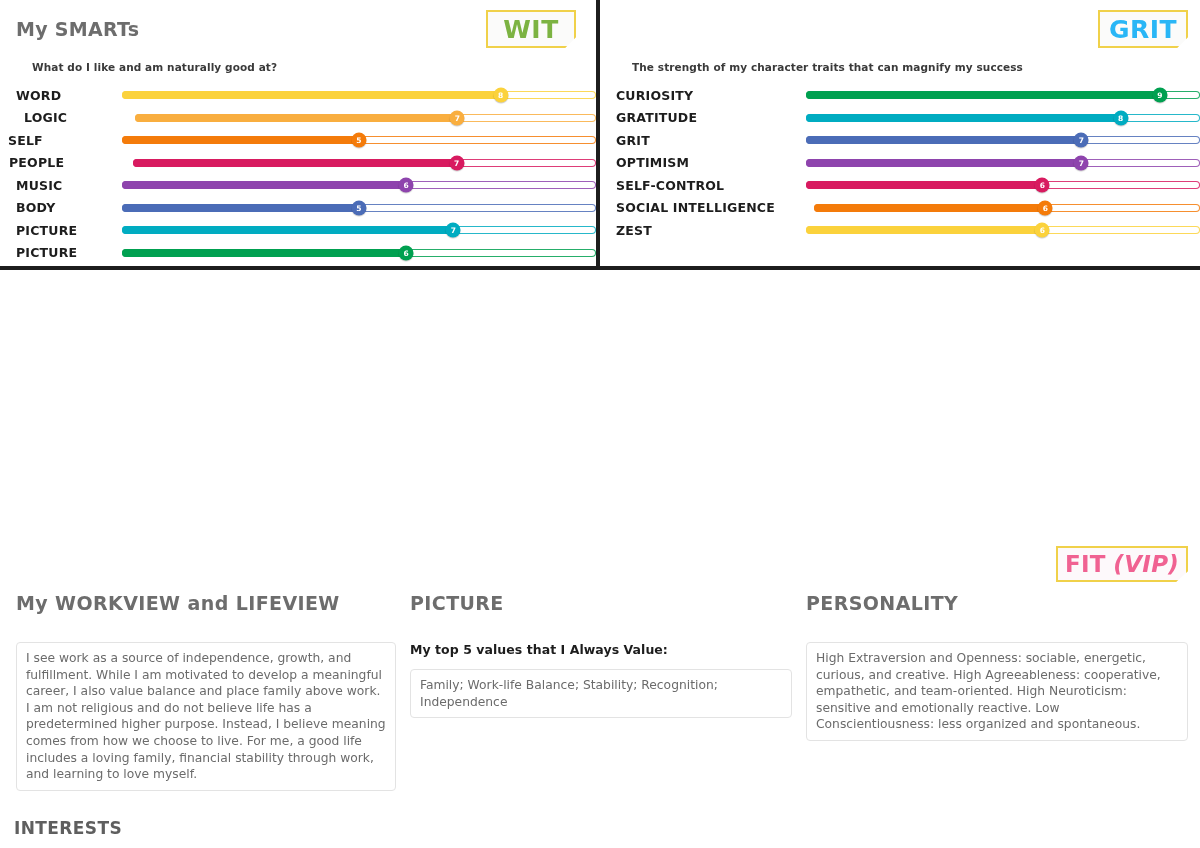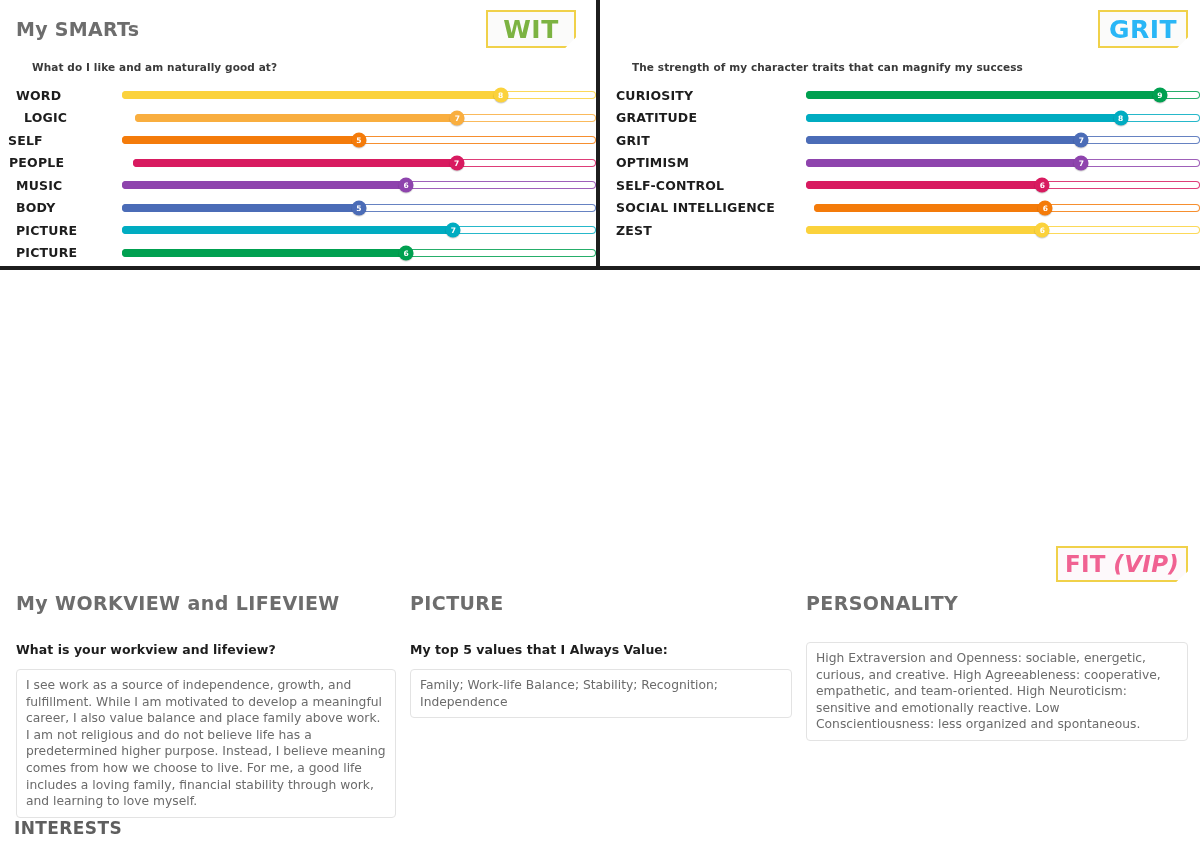--- a/index.html
+++ b/index.html
@@ -270,21 +270,20 @@
   <div class="bottom">
 
     <div class="fit-badge">
       <span class="fit-text" style="color: rgb(240, 98, 146);">
         <b>FIT</b><span>&nbsp;</span><i>(VIP)</i>
       </span>
     </div>
 
     <div class="col" id="col-workview">
       <div class="sec-title sec-title-row">My WORKVIEW and LIFEVIEW</div>
-      <div class="sec-prompt prompt-row">What is your workview and lifeview?</div>
       <div class="textbox">I see work as a source of independence, growth, and fulfillment. While I am motivated to develop a meaningful career, I also value balance and place family above work. I am not religious and do not believe life has a predetermined higher purpose. Instead, I believe meaning comes from how we choose to live. For me, a good life includes a loving family, financial stability through work, and learning to love myself.</div>
     </div>
 
     <div class="col" id="col-values">
       <div class="sec-title sec-title-row">PICTURE</div>
       <div class="sec-prompt prompt-row">My top 5 values that I Always Value:</div>
       <div class="textbox">Family; Work-life Balance; Stability; Recognition; Independence</div>
     </div>
 
     <div class="col" id="col-personality">

